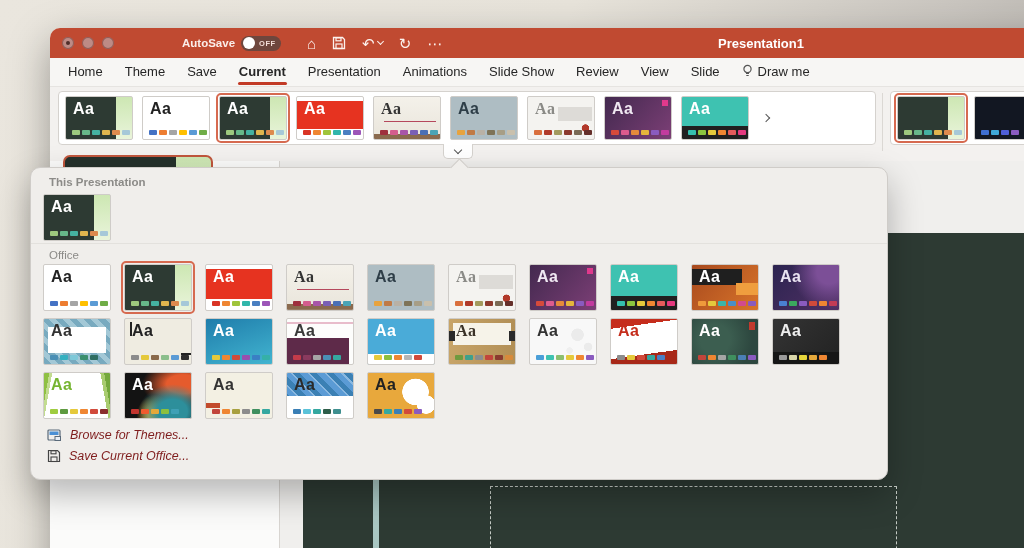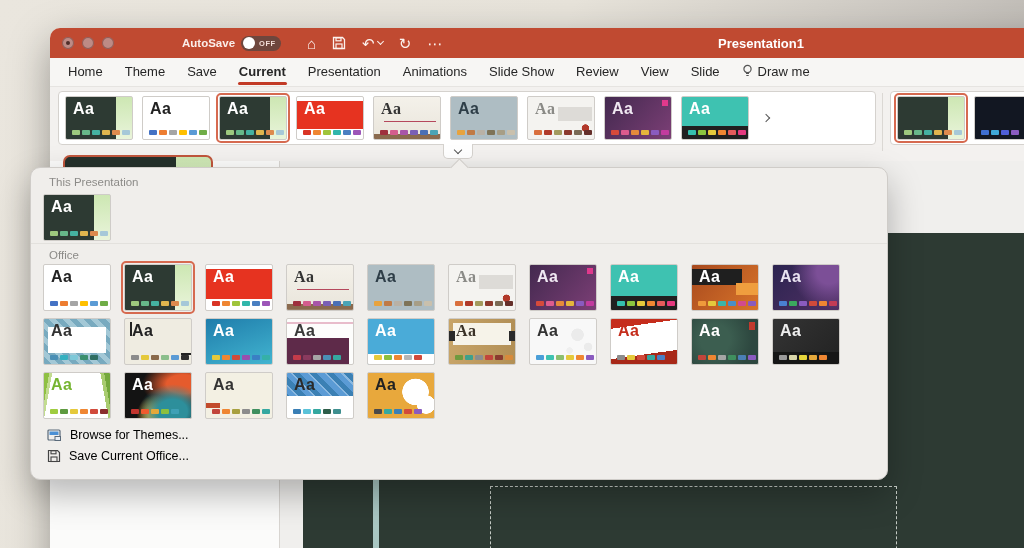--- a/index.html
+++ b/index.html
@@ -62,28 +62,28 @@
   .slide .flag{position:absolute;left:160px;top:-2px;width:0;height:0;
     border-left:10px solid transparent;border-right:10px solid transparent;border-top:20px solid #9fc6c9;}
   .slide .ph{position:absolute;left:187px;top:253px;width:407px;height:300px;border:1.5px dashed #c6ccc6;}
 
   
   .panel{position:absolute;left:30px;top:167px;width:858px;height:313px;background:var(--panel-bg);
          border:1px solid #cfccc8;border-radius:10px;box-shadow:0 14px 34px rgba(0,0,0,.28);z-index:50;}
   .panel::before{content:"";position:absolute;left:422px;top:-7px;width:12px;height:12px;background:var(--panel-bg);
          border-left:1px solid #cfccc8;border-top:1px solid #cfccc8;transform:rotate(45deg);}
   .seclabel{position:absolute;left:18px;font-size:11.5px;color:#8c8b88;}
-  .lbl1{top:8px;} .lbl2{top:81px;}
+  .lbl1{top:8px;font-weight:bold;} .lbl2{top:81px;}
   .curthumb{position:absolute;left:12px;top:26px;display:flex;}
   .curthumb .thumb{height:47px;}
   .secdiv{position:absolute;left:0;right:0;top:75px;height:1px;background:#e3e1dd;}
   .grid{position:absolute;left:12px;top:96px;width:840px;display:flex;flex-wrap:wrap;column-gap:13px;row-gap:7px;}
   .grid .thumb{height:47px;}
   .menu{position:absolute;left:16px;top:260px;display:flex;flex-direction:column;gap:7px;}
-  .mrow{display:flex;align-items:center;gap:8px;font-size:12.5px;color:#000000;}
+  .mrow{display:flex;align-items:center;gap:8px;font-size:12.5px;color:#7f1d1d;font-style:italic;}
   .mrow svg{display:block;}
 </style>
 </head>
 <body>
 
 <div class="app">
 
   <div class="titlebar">
     <div class="lights">
       <span class="light dot"></span>

